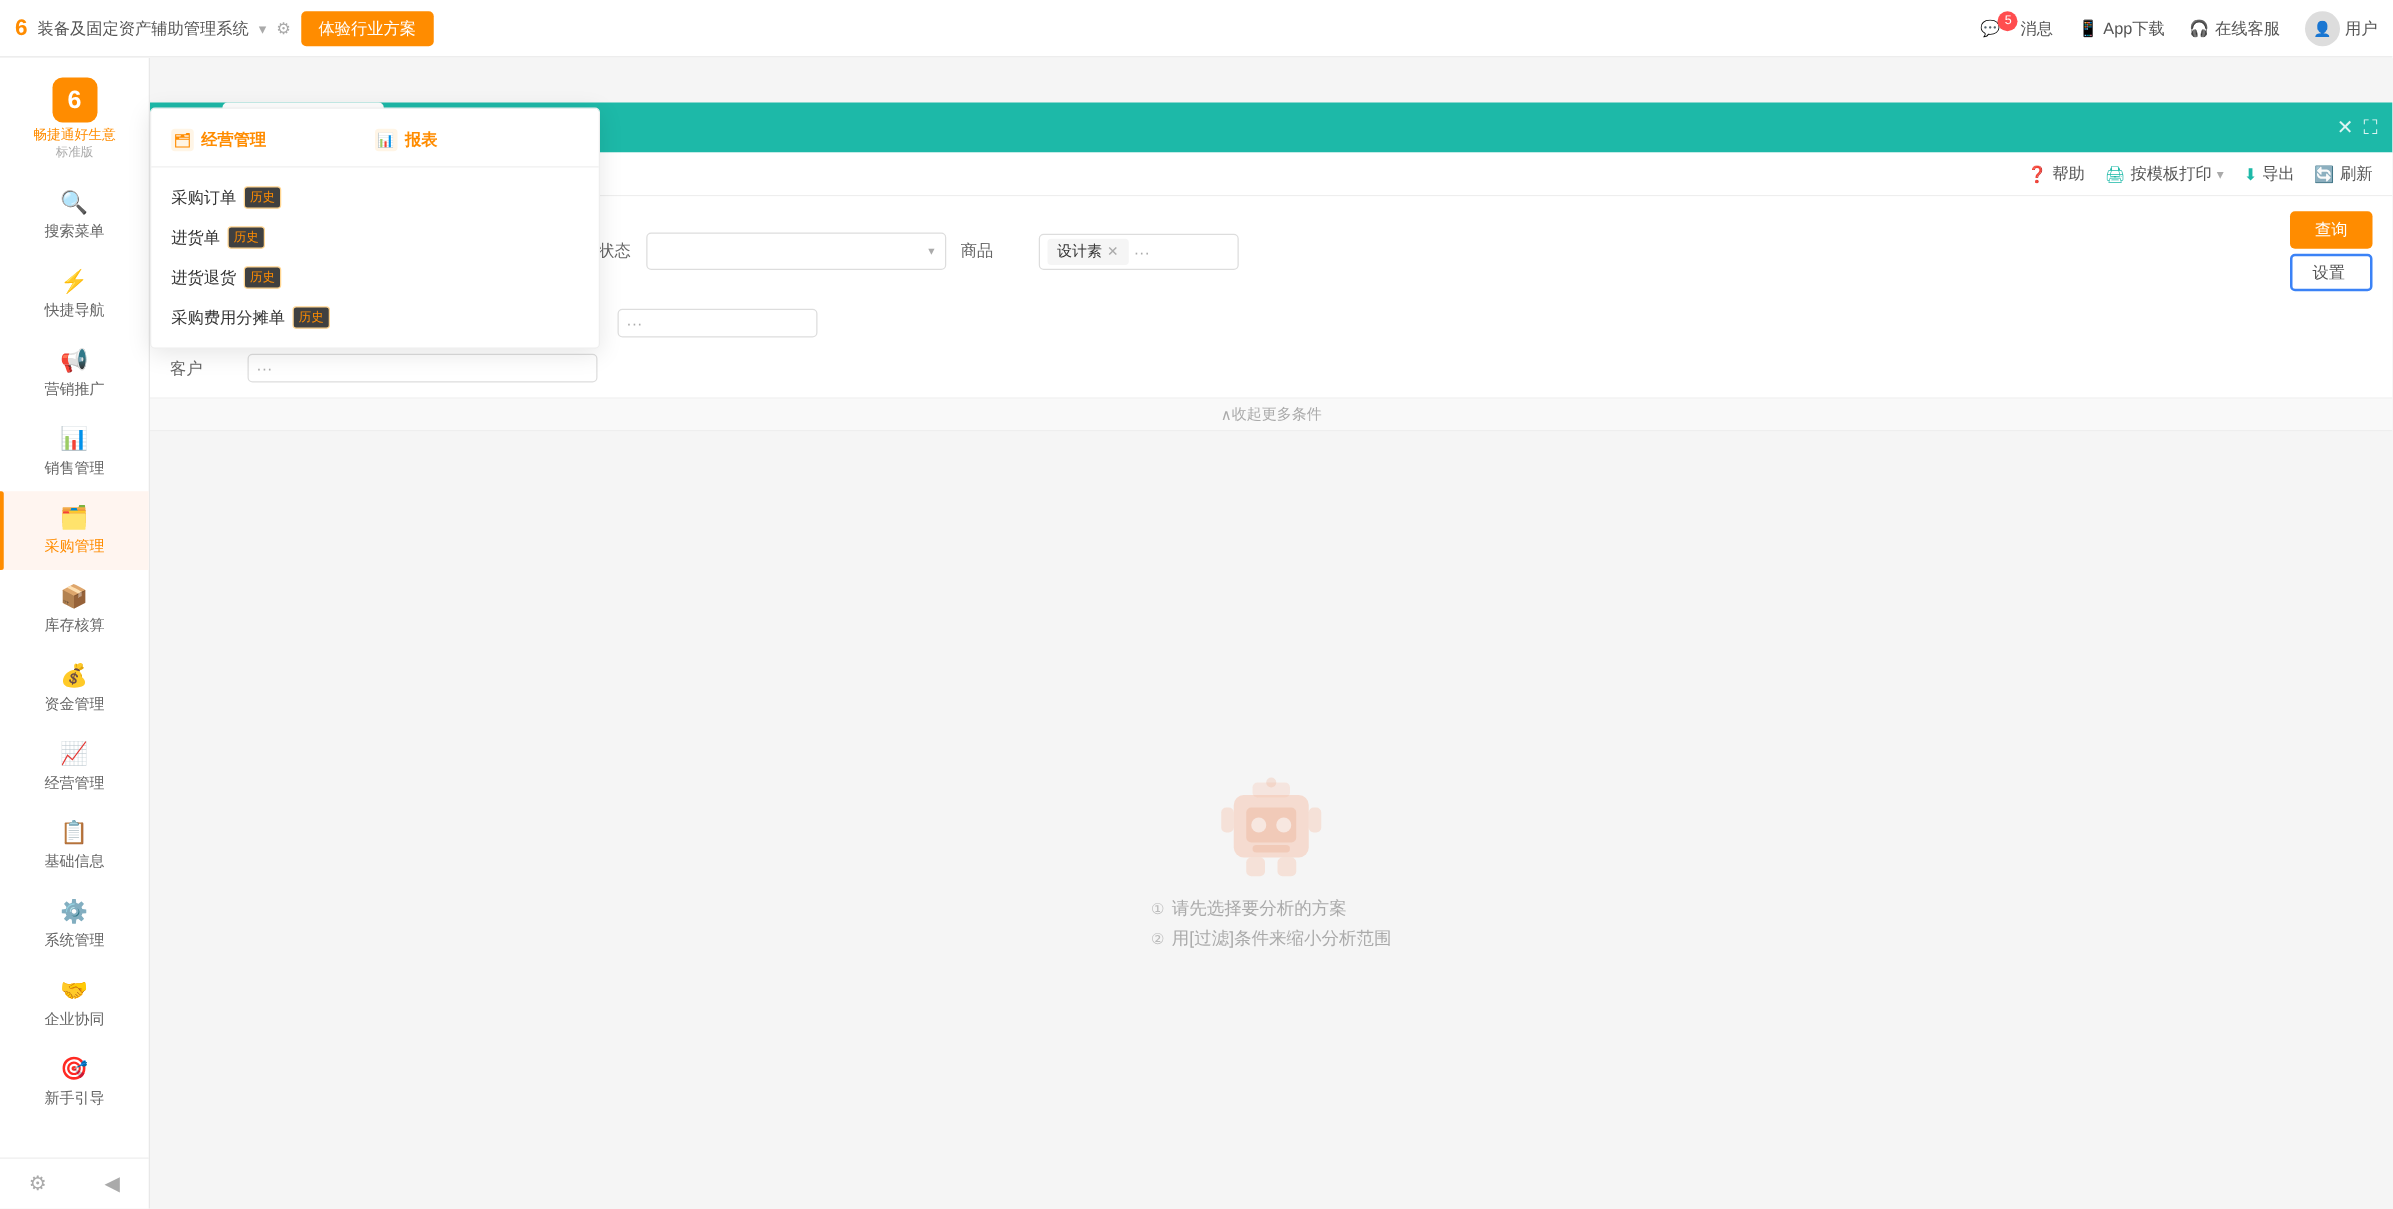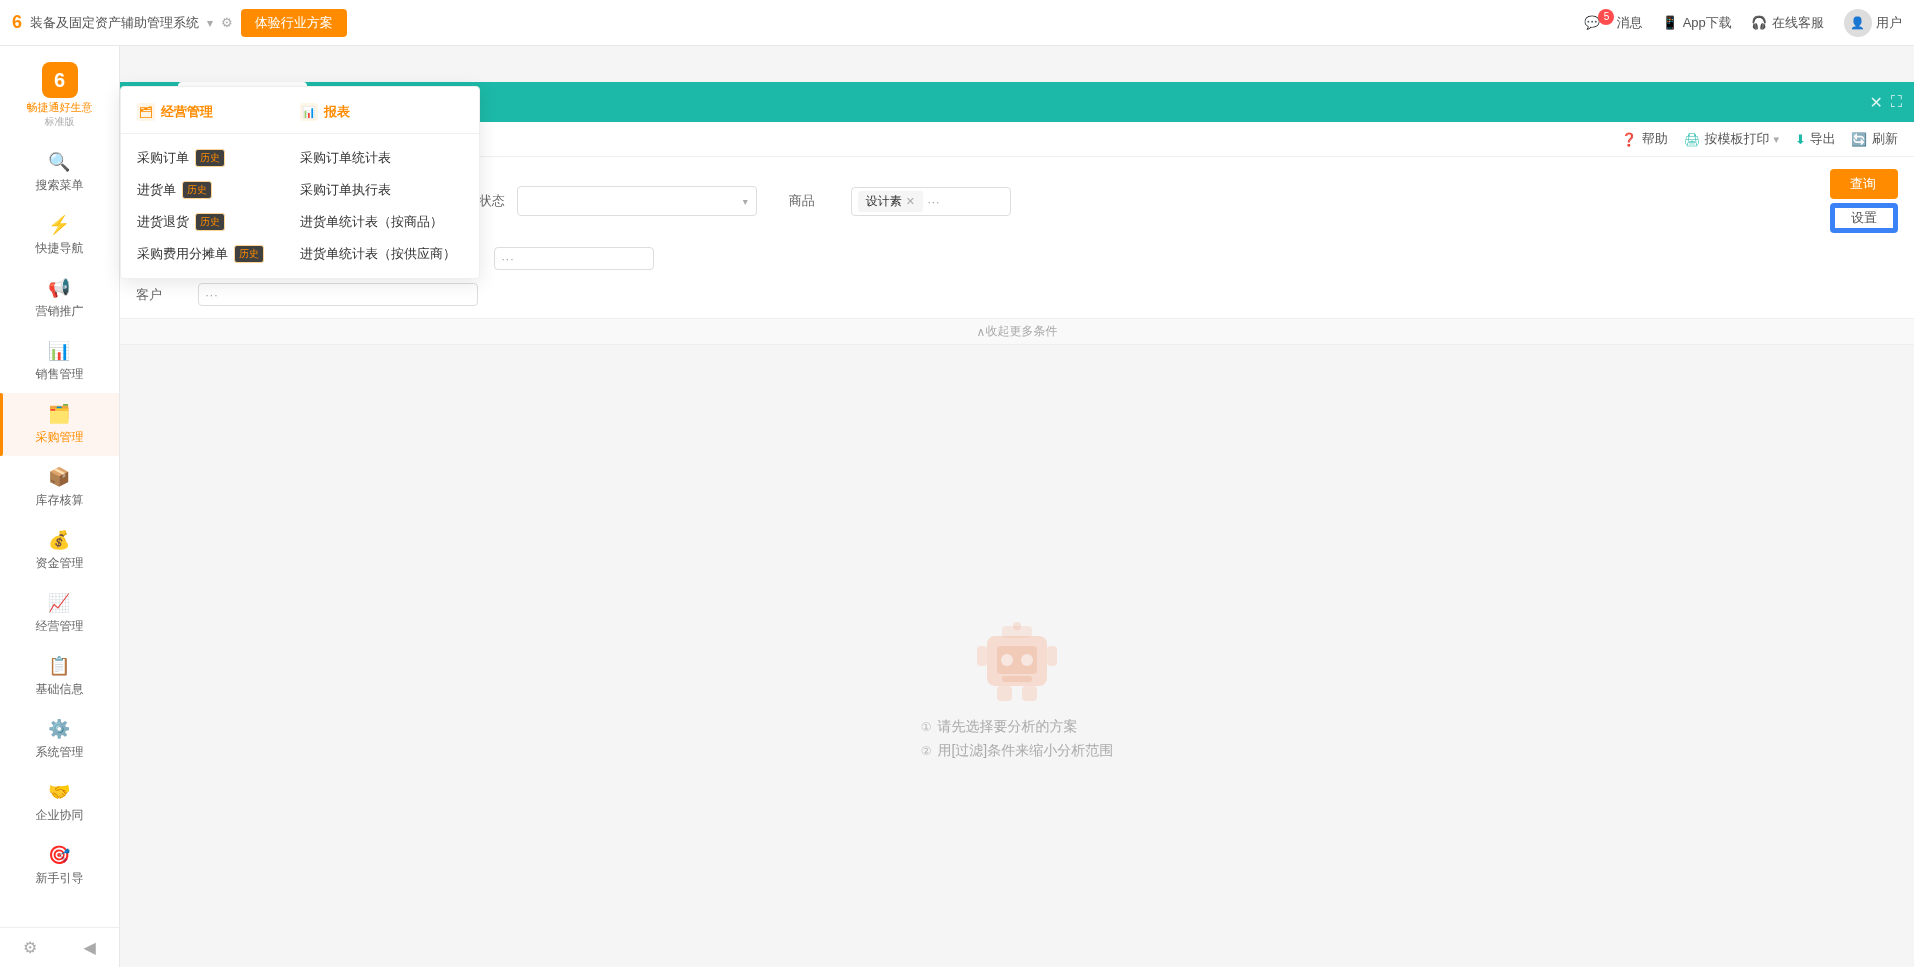--- a/index.html
+++ b/index.html
@@ -260,21 +260,21 @@
       border: none;
       border-radius: 4px;
       padding: 6px 20px;
       font-size: 13px;
       cursor: pointer;
       height: 30px;
       display: flex;
       align-items: center;
     }
     .btn-set {
-      border: 5px solid #3b82f6;
+      border: 2px solid #3b82f6;
       background: #fff;
       border-radius: 4px;
       padding: 4px 16px;
       font-size: 13px;
       color: #555;
       cursor: pointer;
       height: 30px;
       display: flex;
       align-items: center;
     }
@@ -531,21 +531,21 @@
           <span style="color:#aaa;font-size:12px;">自定义</span>
           <input class="filter-input" style="width: 120px;" value="2024-12-31">
         </div>
 
         <span class="filter-label" style="margin-left:20px;">单据状态</span>
         <div class="filter-select" style="width:240px;">
           <span></span>
           <span class="chevron">▾</span>
         </div>
 
-        <span class="filter-label" style="margin-left:20px;">商品</span>
+        <span class="filter-label" style="">商品</span>
         <div style="display:flex;align-items:center;gap:4px;border:1px solid #ddd;border-radius:4px;padding:3px 6px;min-width:160px;">
           <div class="tag">
             <span>设计素</span>
             <span class="remove">✕</span>
           </div>
           <span style="color:#aaa;font-size:13px;">···</span>
         </div>
 
         <div style="margin-left:auto;display:flex;flex-direction:column;gap:4px;">
           <button class="btn-query">查询</button>
@@ -634,28 +634,14 @@
       </div>
       <div class="dropdown-item">
         <span>进货退货</span>
         <span class="hist-badge">历史</span>
       </div>
       <div class="dropdown-item">
         <span>采购费用分摊单</span>
         <span class="hist-badge">历史</span>
       </div>
     </div>
-    <div class="dropdown-col">
-      <div class="dropdown-item">
-        <span>采购订单统计表</span>
-      </div>
-      <div class="dropdown-item">
-        <span>采购订单执行表</span>
-      </div>
-      <div class="dropdown-item">
-        <span>进货单统计表（按商品）</span>
-      </div>
-      <div class="dropdown-item">
-        <span>进货单统计表（按供应商）</span>
-      </div>
-    </div>
   </div>
 </div>
 
 </body></html>

